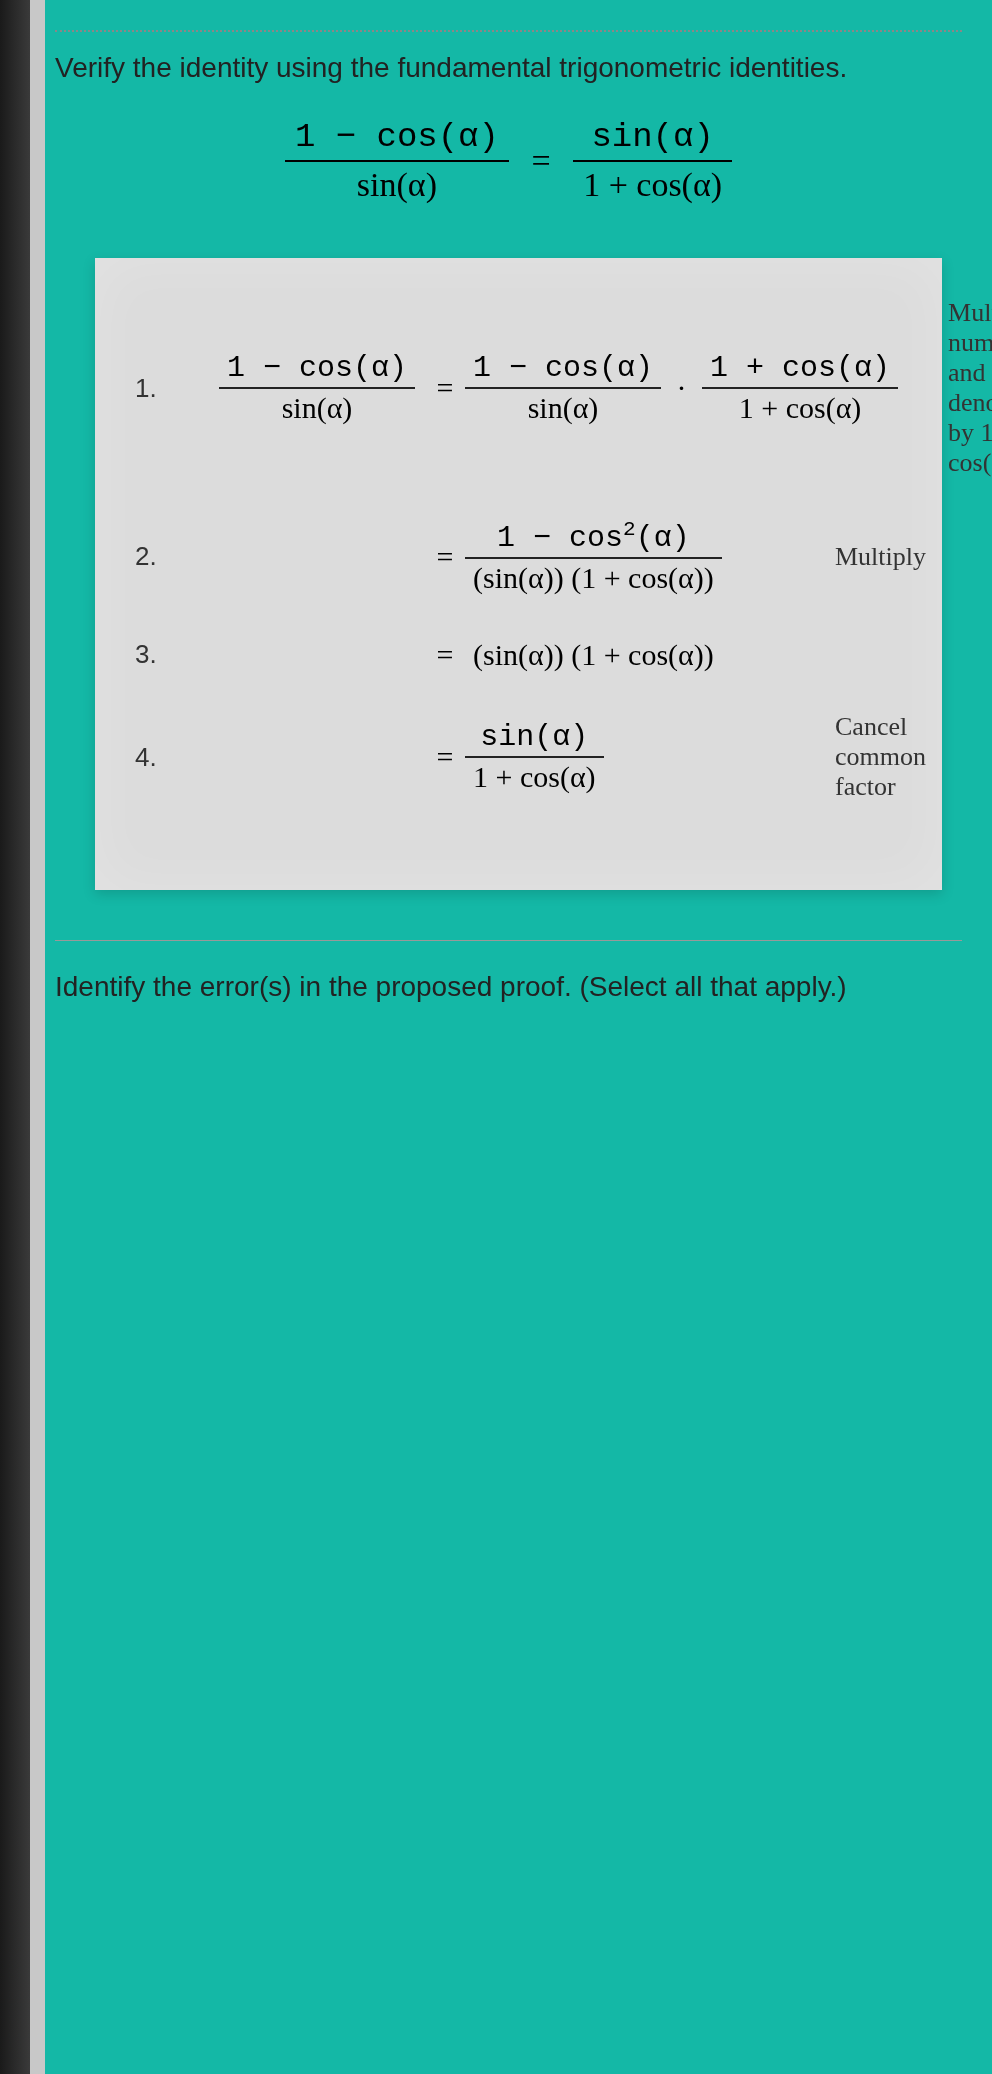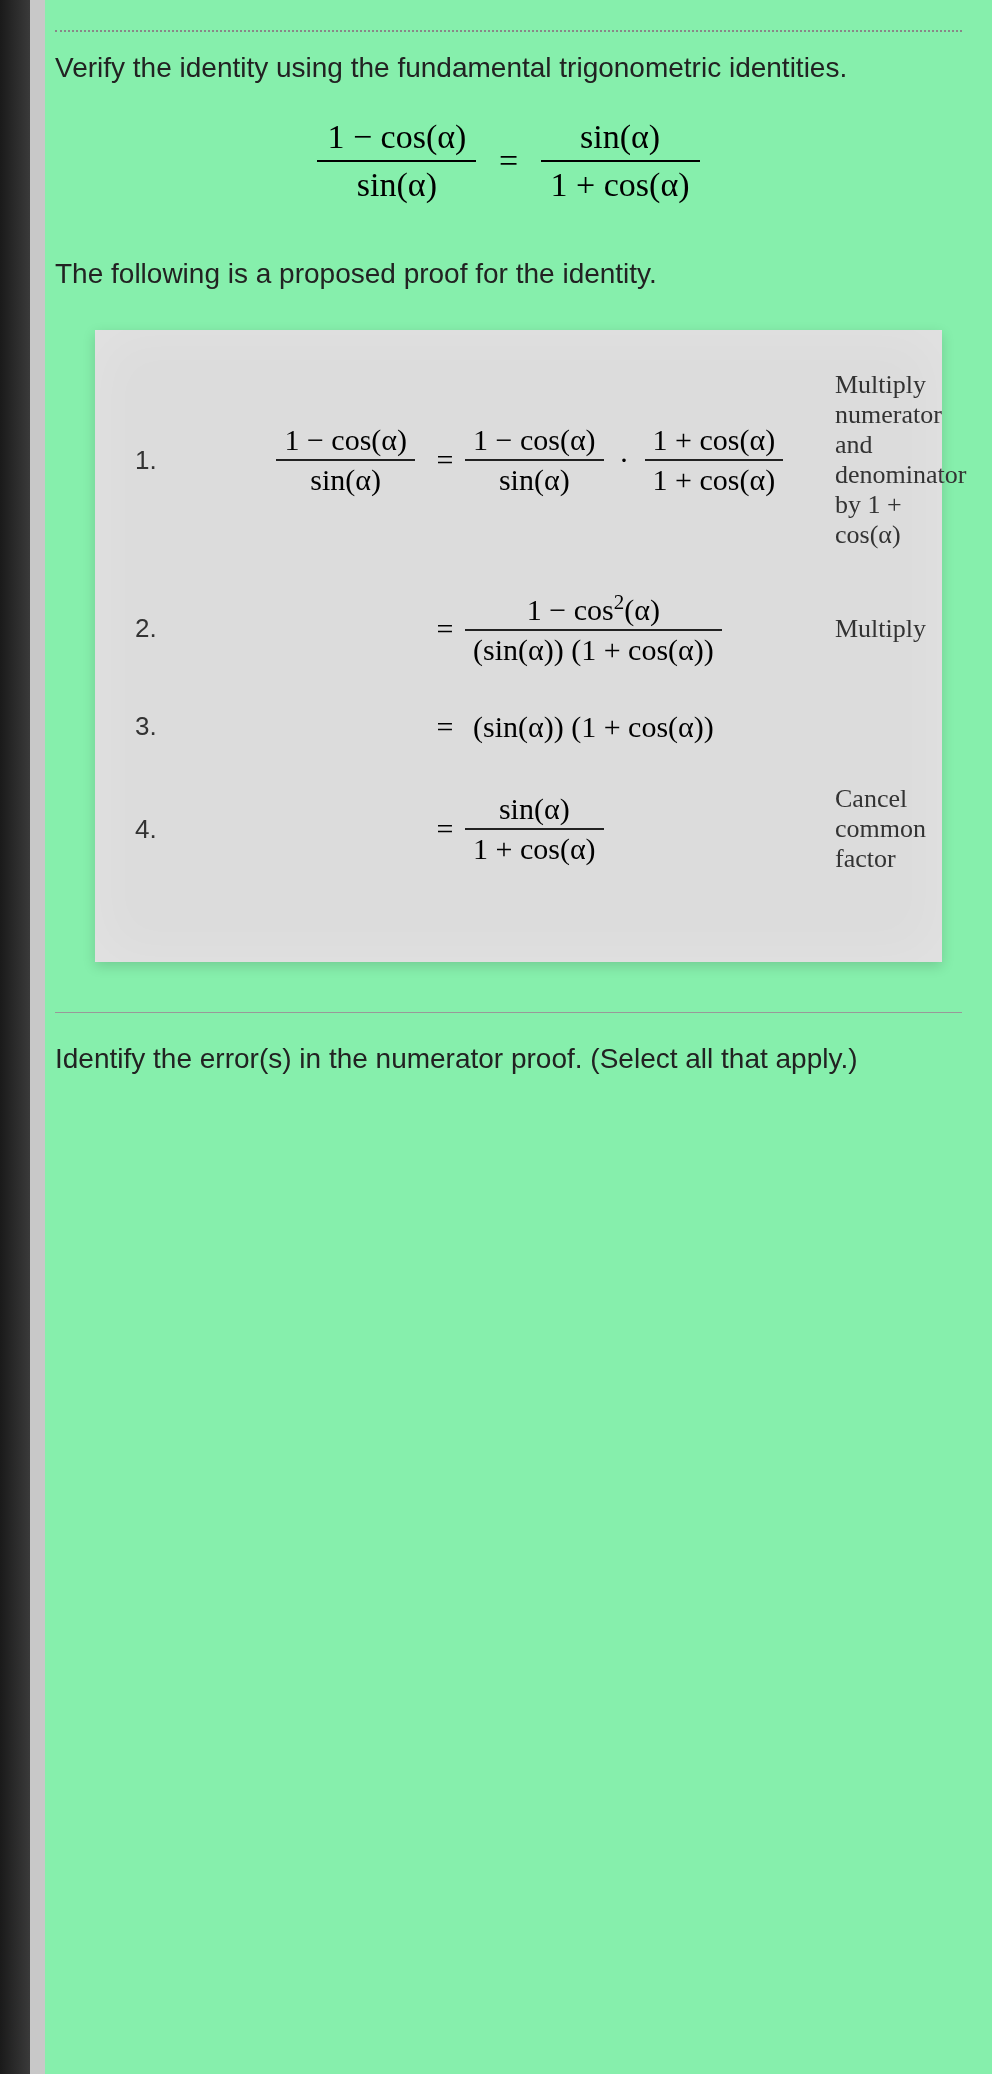--- a/index.html
+++ b/index.html
@@ -13,21 +13,21 @@
   }
   .screen-edge {
     position: absolute;
     left: 0; top: 0; bottom: 0;
     width: 30px;
     background: linear-gradient(to right, #1a1a1a, #3a3a3a);
   }
   .content-area {
     margin-left: 45px;
     padding: 30px 30px 30px 10px;
-    background: #86efac;
+    background: #14b8a6;
     min-height: 2074px;
   }
   .dashed-box {
     border-top: 2px dotted #888;
     padding-top: 20px;
   }
   .instruction {
     font-size: 28px;
     color: #222;
     margin-bottom: 30px;
@@ -40,20 +40,21 @@
   }
   .frac {
     display: inline-block;
     vertical-align: middle;
     text-align: center;
   }
   .frac .num {
     display: block;
     border-bottom: 2px solid #000;
     padding: 4px 10px;
+    font-family: Liberation Mono, monospace;
   }
   .frac .den {
     display: block;
     padding: 4px 10px;
   }
   .eq { margin: 0 14px; vertical-align: middle; }
   .sub-instruction {
     font-size: 28px;
     color: #222;
     margin: 30px 0 40px 0;
@@ -131,21 +132,20 @@
         <span class="num">1 − cos(α)</span>
         <span class="den">sin(α)</span>
       </span>
       <span class="eq">=</span>
       <span class="frac">
         <span class="num">sin(α)</span>
         <span class="den">1 + cos(α)</span>
       </span>
     </div>
 
-    <div class="sub-instruction">The following is a proposed proof for the identity.</div>
 
     <div class="proof-block">
 
       <div class="proof-row">
         <div class="step-num">1.</div>
         <div class="lhs-col">
           <span class="frac">
             <span class="num">1 − cos(α)</span>
             <span class="den">sin(α)</span>
           </span>
@@ -201,16 +201,16 @@
             <span class="den">1 + cos(α)</span>
           </span>
         </div>
         <div class="reason-col">Cancel common factor</div>
       </div>
 
     </div>
 
     <hr class="divider">
 
-    <div class="final-instruction">Identify the error(s) in the numerator proof. (Select all that apply.)</div>
+    <div class="final-instruction">Identify the error(s) in the proposed proof. (Select all that apply.)</div>
 
   </div>
 </div>
 
 </body></html>

